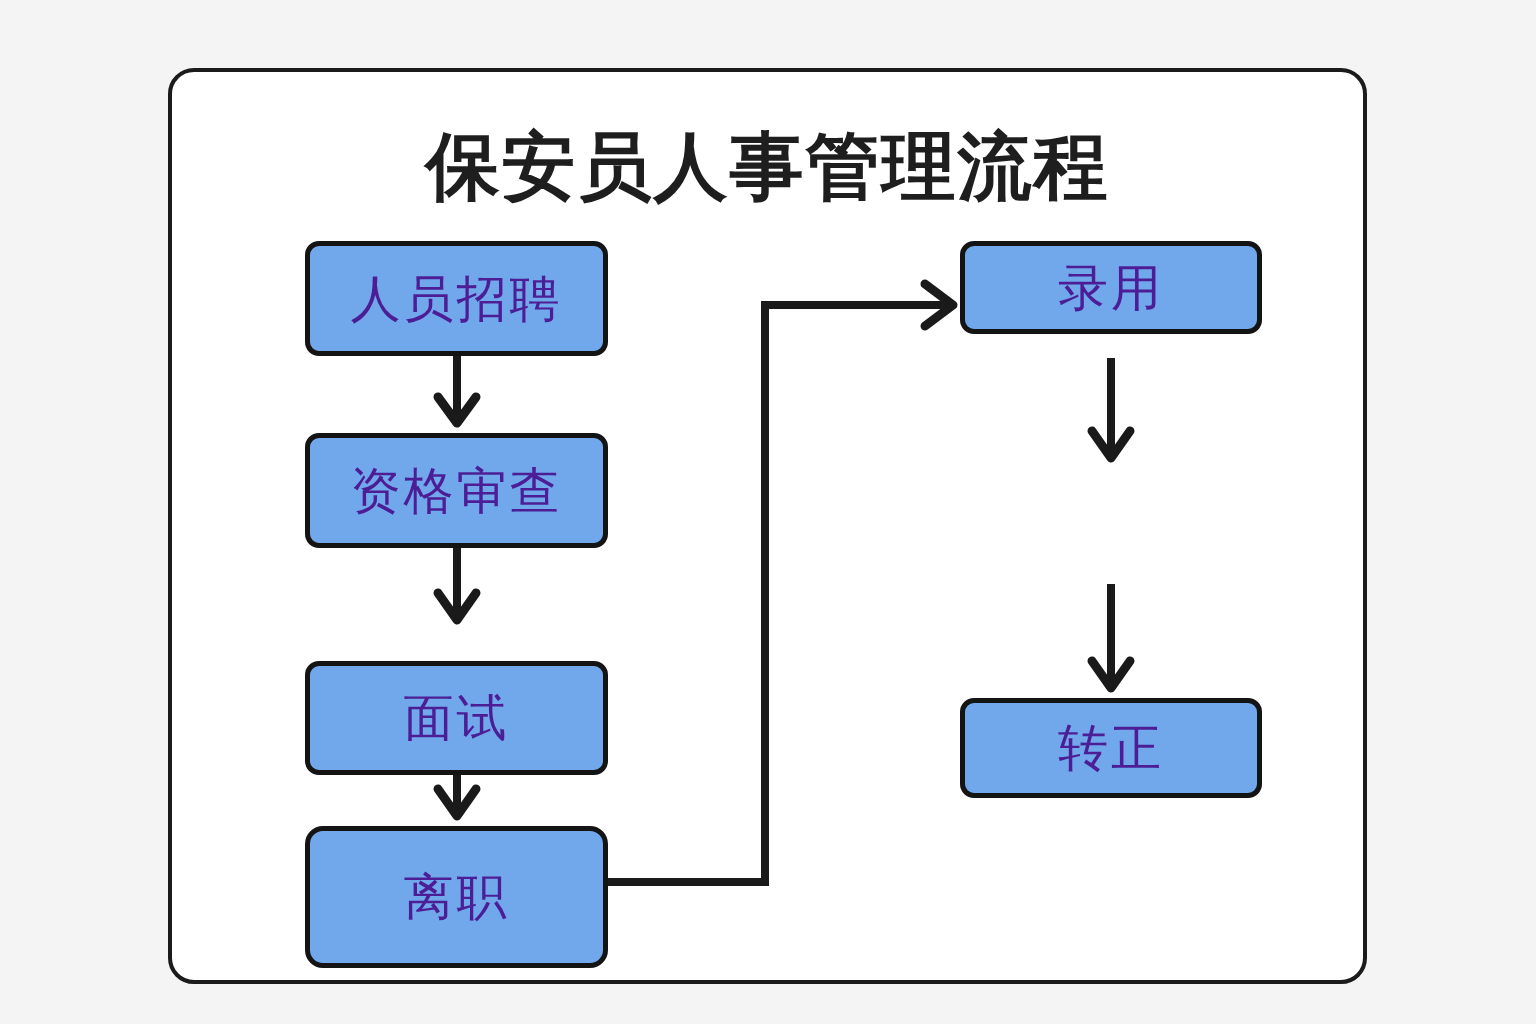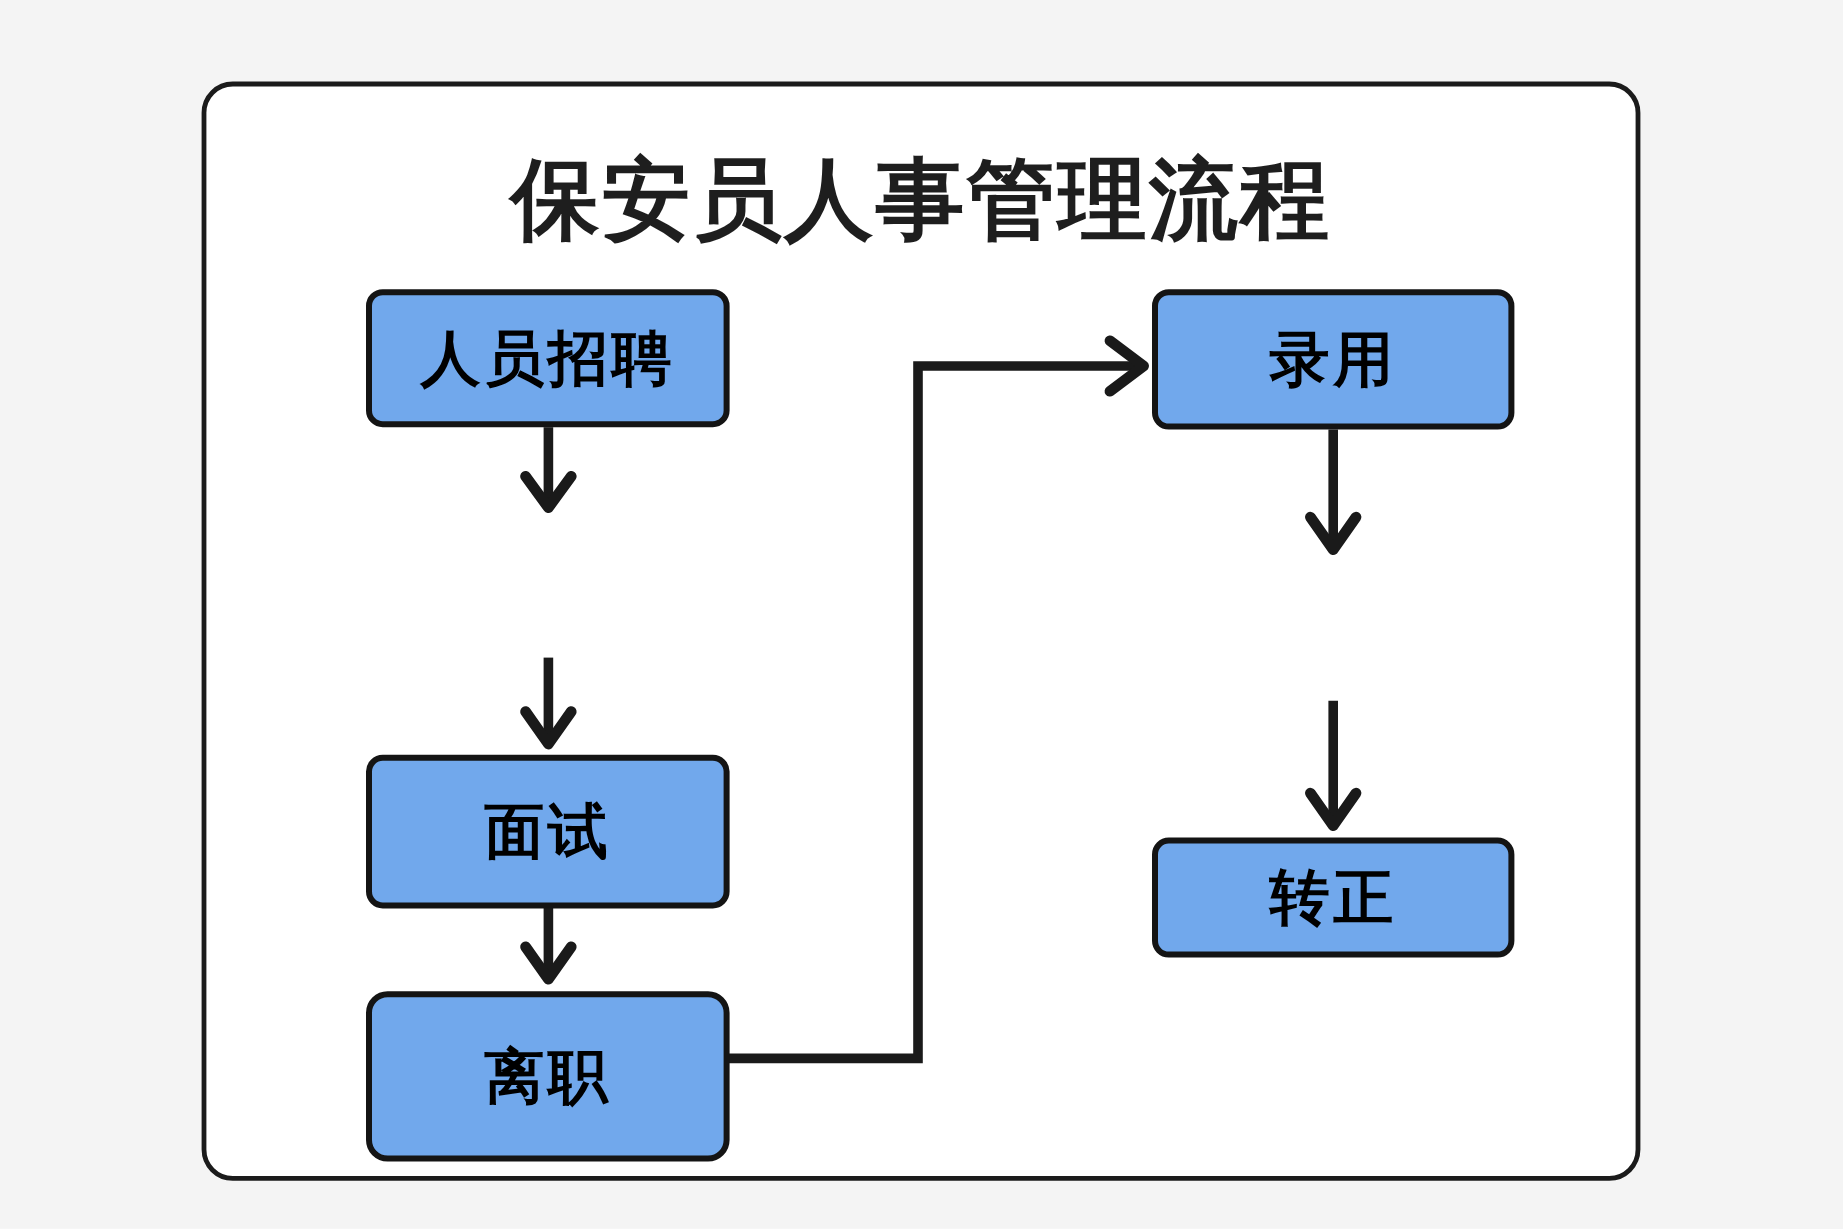--- a/index.html
+++ b/index.html
@@ -67,38 +67,38 @@
     background: #71a8ec;
     border: 5px solid #141414;
     border-radius: 14px;
     box-sizing: border-box;
     display: flex;
     align-items: center;
     justify-content: center;
   }
   .node-label {
     font-size: 50px;
-    font-weight: 700;
-    color: #000000;
+    font-weight: 400;
+    color: #4c1d95;
     letter-spacing: 3px;
     line-height: 1;
     white-space: nowrap;
     font-family: "Liberation Sans", "DejaVu Sans", sans-serif;
   }
 
   
   .col-left  { left: 305px; width: 303px; }
   .col-right { left: 960px; width: 302px; }
 
   #node-recruit  { top: 228px; height: 115px; }
   #node-qualify  { top: 420px; height: 115px; }
-  #node-interview{ top: 616px; height: 128px; }
+  #node-interview{ top: 648px; height: 114px; }
   #node-resign   { top: 813px; height: 142px; border-radius: 18px; }
 
-  #node-hire     { top: 228px; height: 117px; }
+  #node-hire     { top: 228px; height: 93px; }
   #node-train    { top: 455px; height: 116px; }
   #node-confirm  { top: 685px; height: 100px; }
 </style>
 </head>
 <body>
 
 <div id="stage">
 
   <div id="diagram-card">
 
@@ -135,20 +135,23 @@
     <g>
       <line x1="1111" y1="571" x2="1111" y2="672" stroke="#1a1a1a" stroke-width="8" stroke-linecap="butt"></line>
       <polyline points="1092,648 1111,675 1130,648" fill="none" stroke="#1a1a1a" stroke-width="9" stroke-linecap="round" stroke-linejoin="round"></polyline>
     </g>
   </svg>
 
   <div class="node col-left" id="node-recruit">
     <span class="node-label">人员招聘</span>
   </div>
 
+  <div class="node col-left" id="node-qualify">
+    <span class="node-label">资格审查</span>
+  </div>
 
   <div class="node col-left" id="node-interview">
     <span class="node-label">面试</span>
   </div>
 
   <div class="node col-left" id="node-resign">
     <span class="node-label">离职</span>
   </div>
 
   <div class="node col-right" id="node-hire">

